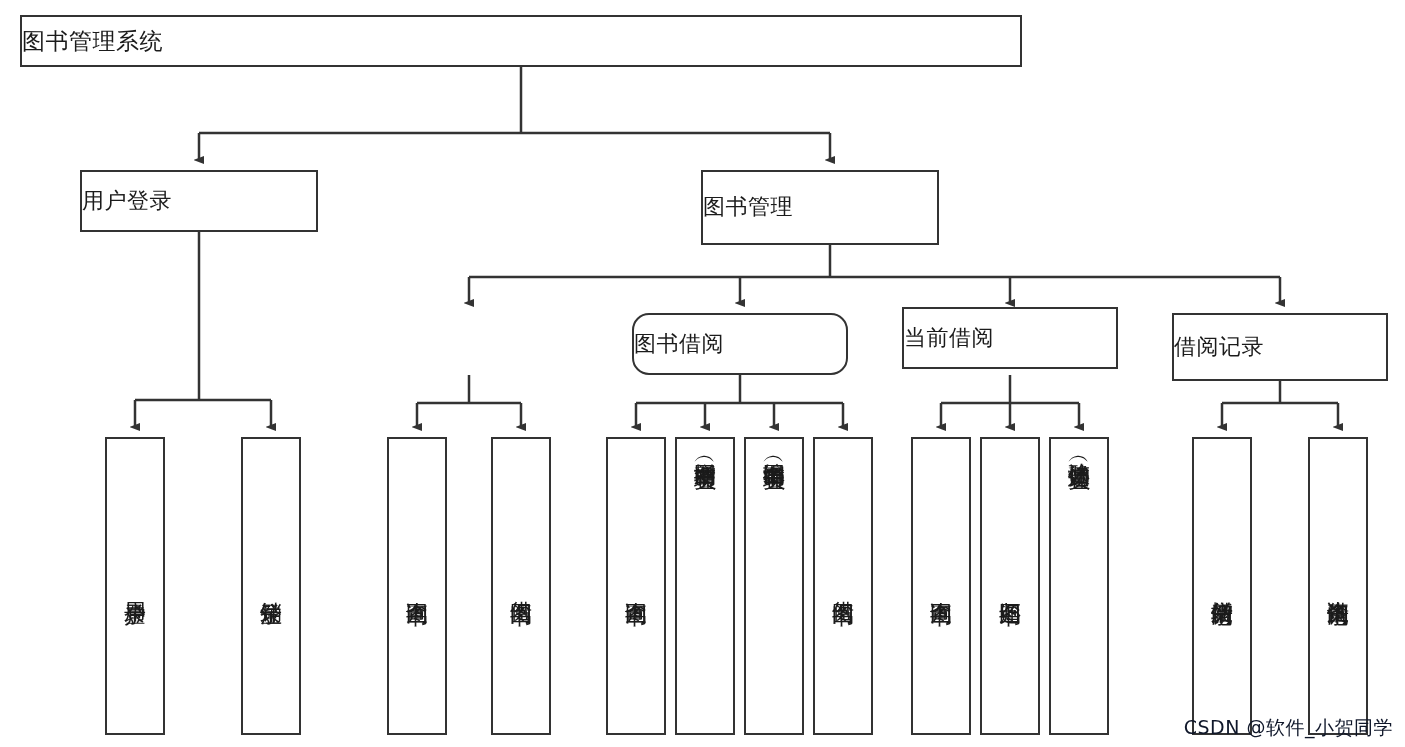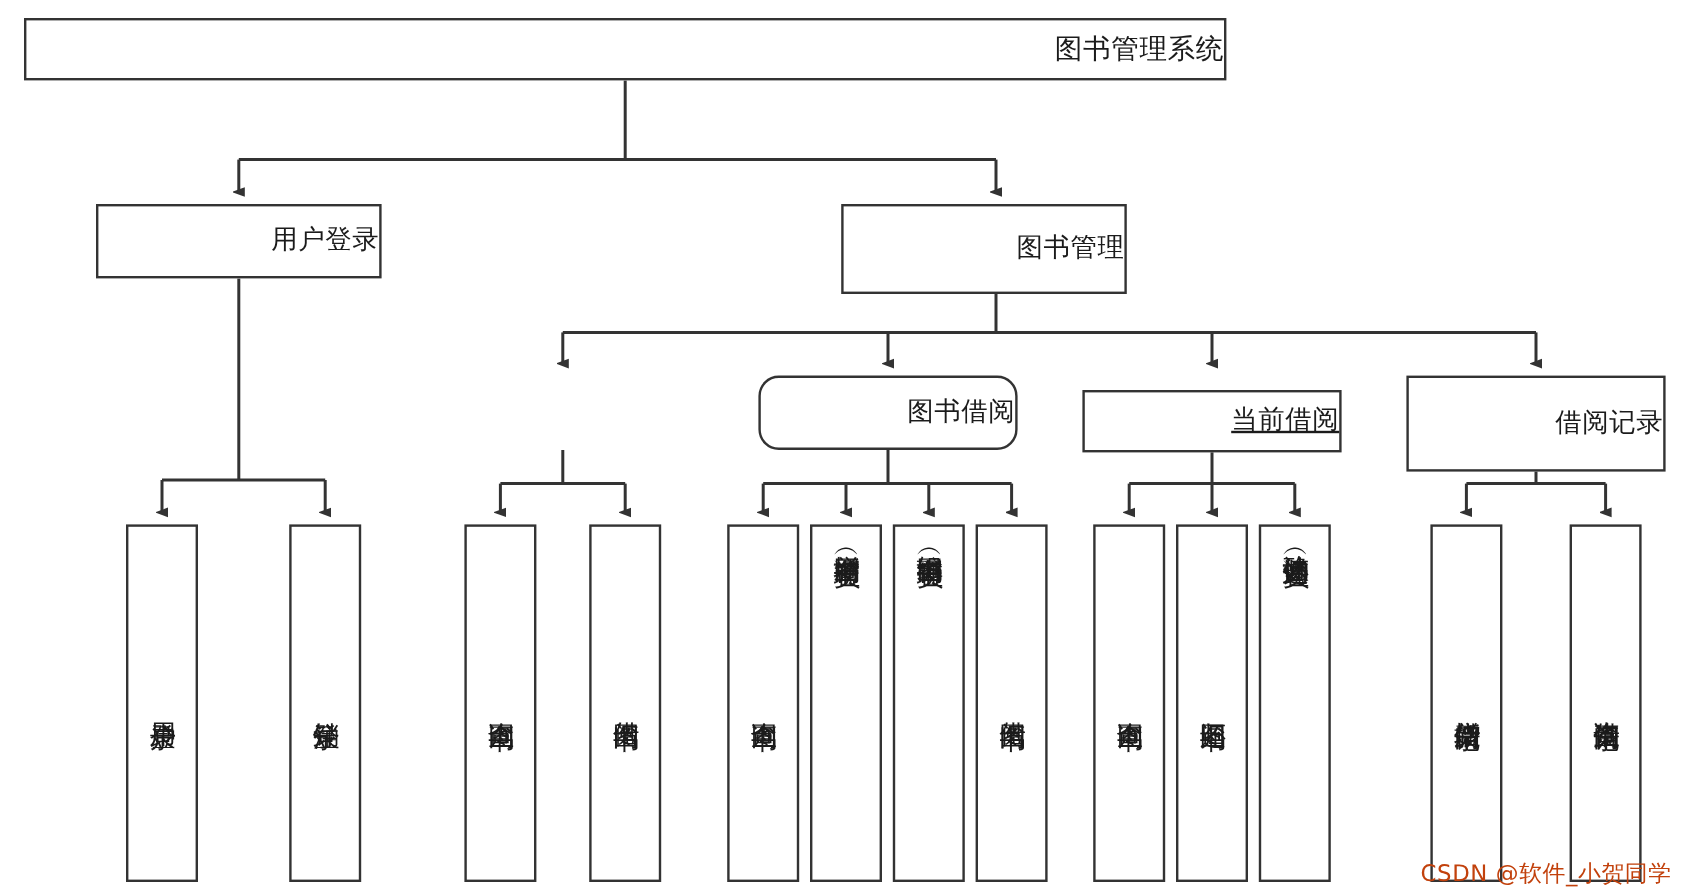--- a/index.html
+++ b/index.html
@@ -24,21 +24,21 @@
     width: 1405px;
     height: 747px;
   }
   .node {
     position: absolute;
     box-sizing: border-box;
     border: 2px solid #333333;
     background: #ffffff;
     display: flex;
     align-items: center;
-    justify-content: flex-end;
+    justify-content: flex-start;
     color: #1b1b1b;
     z-index: 2;
   }
   .node-label {
     display: block;
     line-height: 1.22;
     text-align: center;
     white-space: pre;
     letter-spacing: 0.5px;
   }
@@ -59,21 +59,21 @@
   }
   .node.leaf.vcenter {
     align-items: center;
     padding-top: 0;
   }
   .watermark {
     position: absolute;
     right: 12px;
     bottom: 6px;
     font-size: 19px;
-    color: #c2410c;
+    color: #0f172a;
     letter-spacing: 0.5px;
     z-index: 3;
     white-space: nowrap;
   }
 </style>
 </head>
 <body>
 
 <div id="canvas">
 
@@ -134,24 +134,24 @@
   <div class="node branch" style="left:80px; top:170px; width:238px; height:62px;">
     <span class="node-label">用户登录</span>
   </div>
   <div class="node branch" style="left:701px; top:170px; width:238px; height:75px;">
     <span class="node-label">图书管理</span>
   </div>
 
   <div class="node branch" style="left:632px; top:313px; width:216px; height:62px;border-radius:17px;">
     <span class="node-label">图书借阅</span>
   </div>
-  <div class="node branch" style="left:902px; top:325px; width:216px; height:52px;text-decoration:underline;">
+  <div class="node branch" style="left:902px; top:307px; width:216px; height:62px;">
     <span class="node-label">当前借阅</span>
   </div>
-  <div class="node branch" style="left:1172px; top:313px; width:216px; height:80px;">
+  <div class="node branch" style="left:1172px; top:313px; width:216px; height:68px;">
     <span class="node-label">借阅记录</span>
   </div>
 
   <div class="node leaf vcenter" style="left:105px; top:437px; width:60px; height:298px;">
     <span class="node-label">用户登录</span>
   </div>
   <div class="node leaf vcenter" style="left:241px; top:437px; width:60px; height:298px;">
     <span class="node-label">注销登录</span>
   </div>
 

